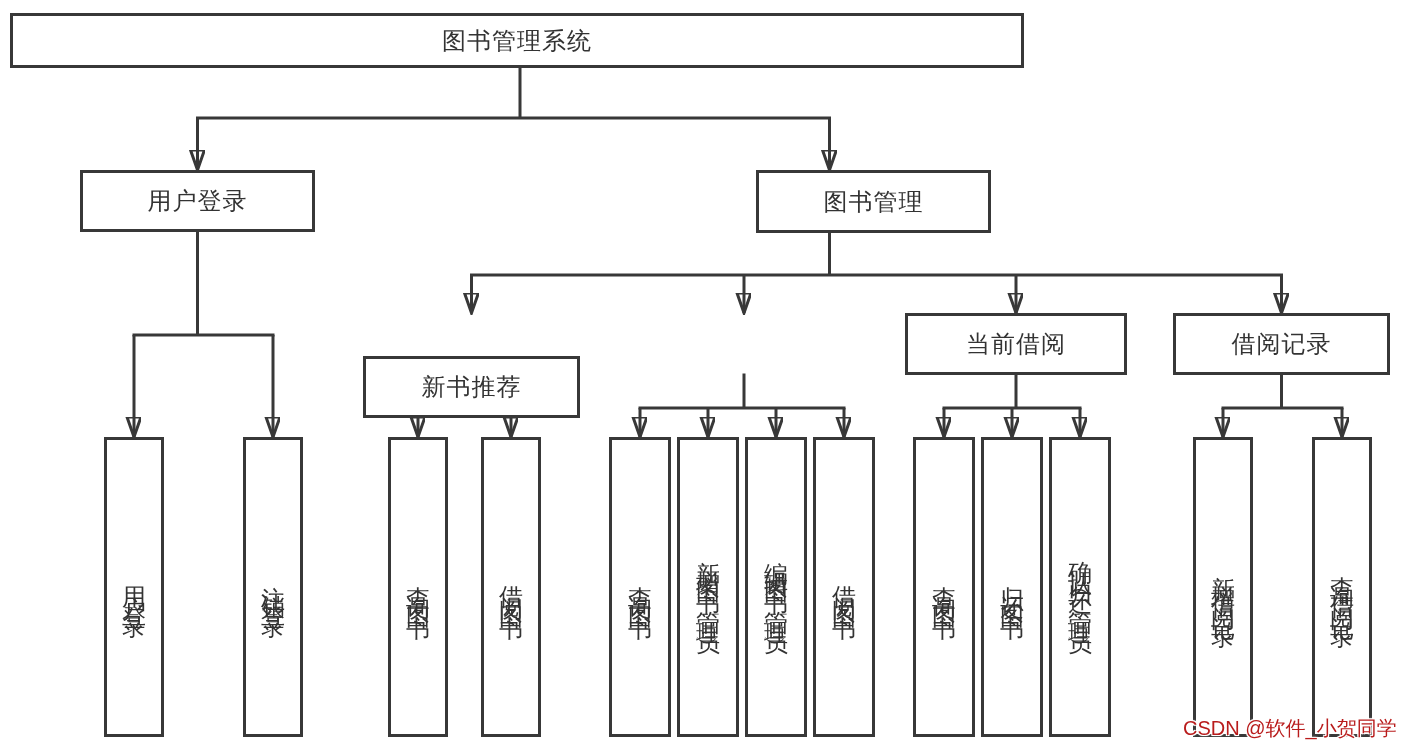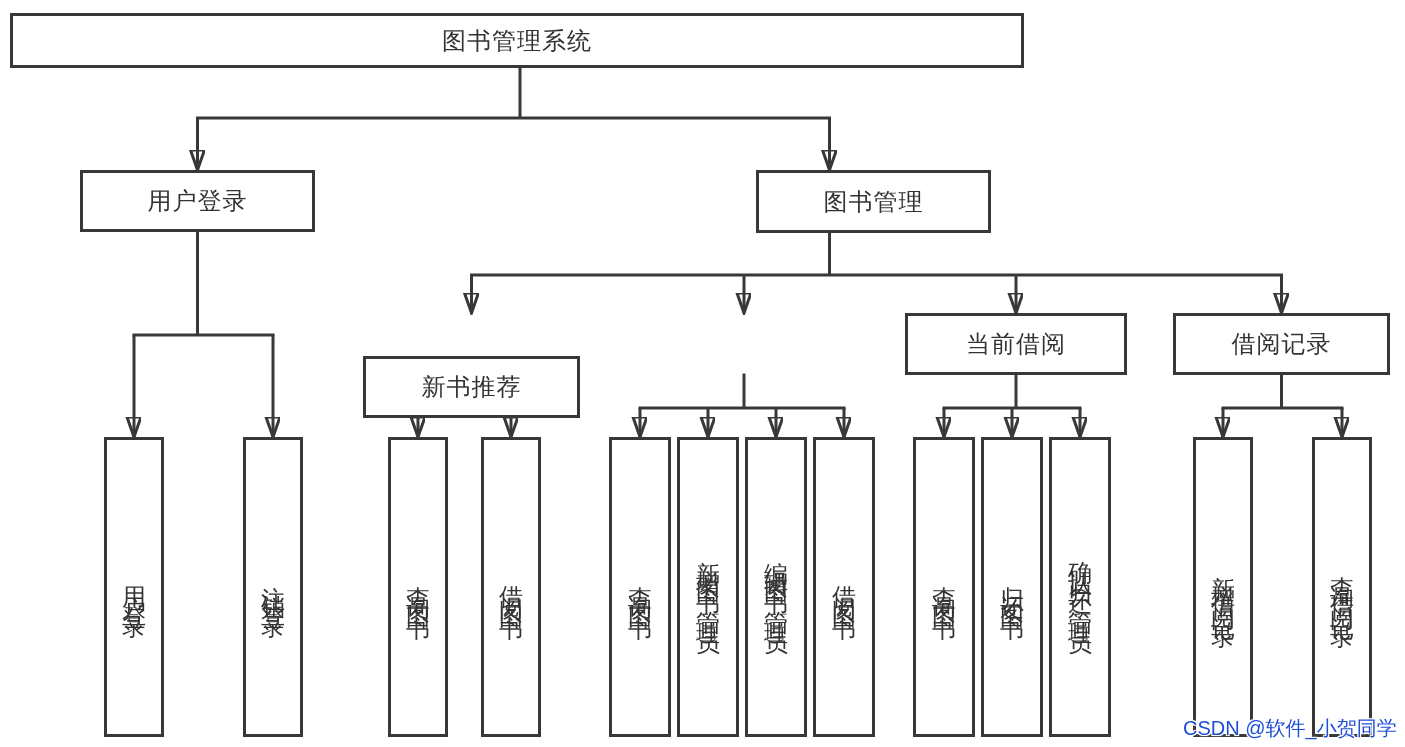--- a/index.html
+++ b/index.html
@@ -14,21 +14,21 @@
     position:absolute;box-sizing:border-box;background:#ffffff;
     border:3px solid #383838;display:flex;align-items:center;justify-content:center;
     font-size:24px;line-height:1;letter-spacing:1px;white-space:nowrap;z-index:2;
   }
   .v{
     writing-mode:vertical-rl;text-orientation:mixed;
     letter-spacing:10px;white-space:normal;padding:8px 0;
   }
   .watermark{
     position:absolute;left:1183px;top:715px;z-index:5;
-    font-size:20px;letter-spacing:0;color:#1d4ed8;white-space:nowrap;
+    font-size:20px;letter-spacing:0;color:#b91c1c;white-space:nowrap;
     text-shadow:-1px -1px 0 #fff,1px -1px 0 #fff,-1px 1px 0 #fff,1px 1px 0 #fff,0 0 3px #fff;
   }
 </style>
 </head>
 <body>
 
 <div class="stage">
 
   <svg class="wires" width="1405" height="747" viewBox="0 0 1405 747" xmlns="http://www.w3.org/2000/svg">
     <defs>

